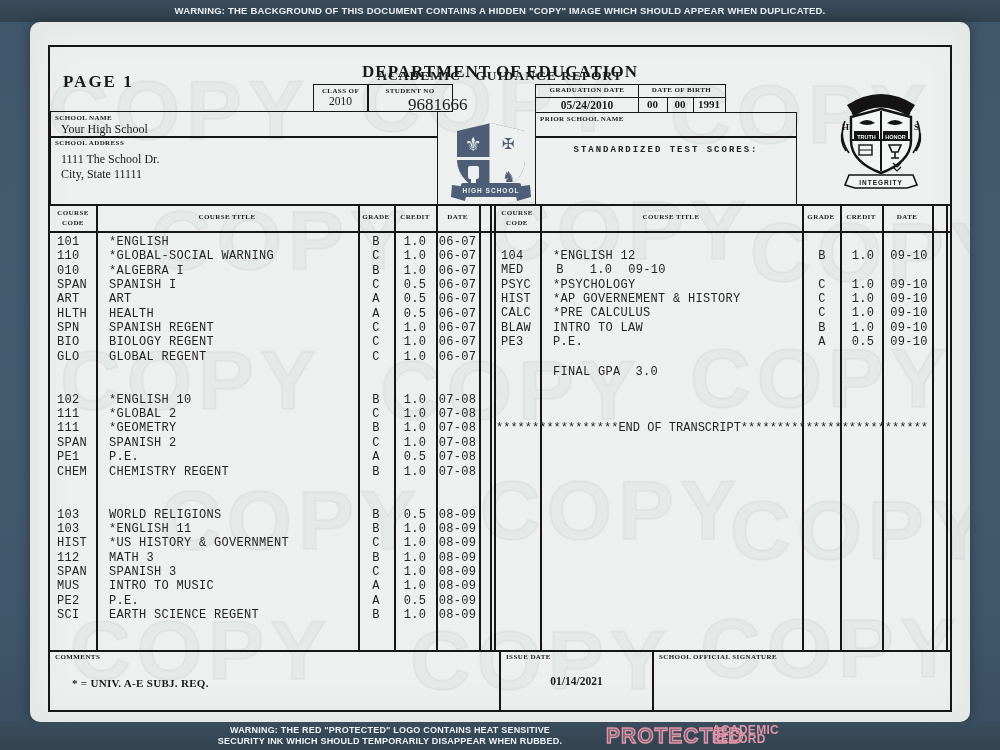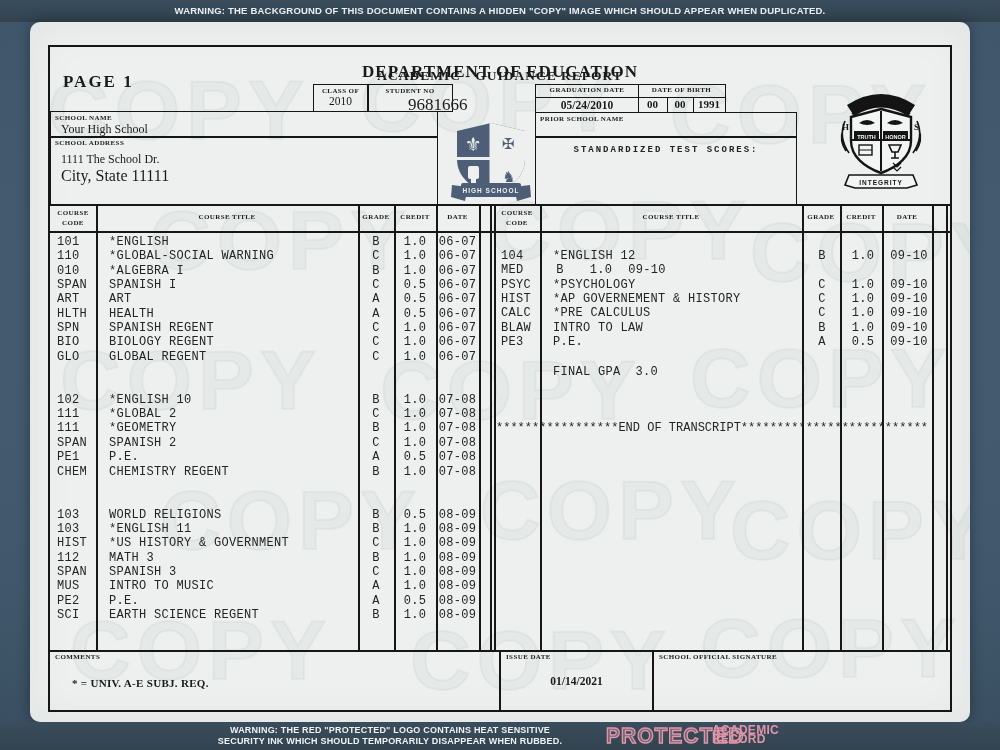--- a/index.html
+++ b/index.html
@@ -111,21 +111,21 @@
         <div class="lbl" style="padding:2px 0 0 4px;">SCHOOL NAME</div>
         <div style="font-size:12px;padding-left:10px;">Your High School</div>
       </div>
       <div class="box" style="left:485px;top:64.5px;width:262px;height:26px;">
         <div class="lbl" style="padding:2px 0 0 4px;">PRIOR SCHOOL NAME</div>
       </div>
 
       <div class="box" style="left:0;top:89px;width:388px;height:70px;">
         <div class="lbl" style="padding:2px 0 0 4px;">SCHOOL ADDRESS</div>
         <div style="font-size:12px;padding-left:10px;margin-top:5px;">1111 The School Dr.</div>
-        <div style="font-size:16px;padding-left:10px;">City, State  11111</div>
+        <div style="font-size:12px;padding-left:10px;">City, State  11111</div>
       </div>
       <div class="box" style="left:485px;top:89px;width:262px;height:70px;">
         <div class="mono" style="text-align:center;font-size:9px;letter-spacing:2px;font-weight:bold;margin-top:8px;">STANDARDIZED TEST SCORES:</div>
         <div style="margin:7px 0 0 8px;">
 
         <div class="mono" style="font-size:7.5px;line-height:9px;letter-spacing:.4px;white-space:pre;"></div>
             <div class="mono" style="font-size:7.5px;line-height:9px;letter-spacing:.4px;white-space:pre;"></div>
             <div class="mono" style="font-size:7.5px;line-height:9px;letter-spacing:.4px;white-space:pre;"></div>
           </div>
       </div>

